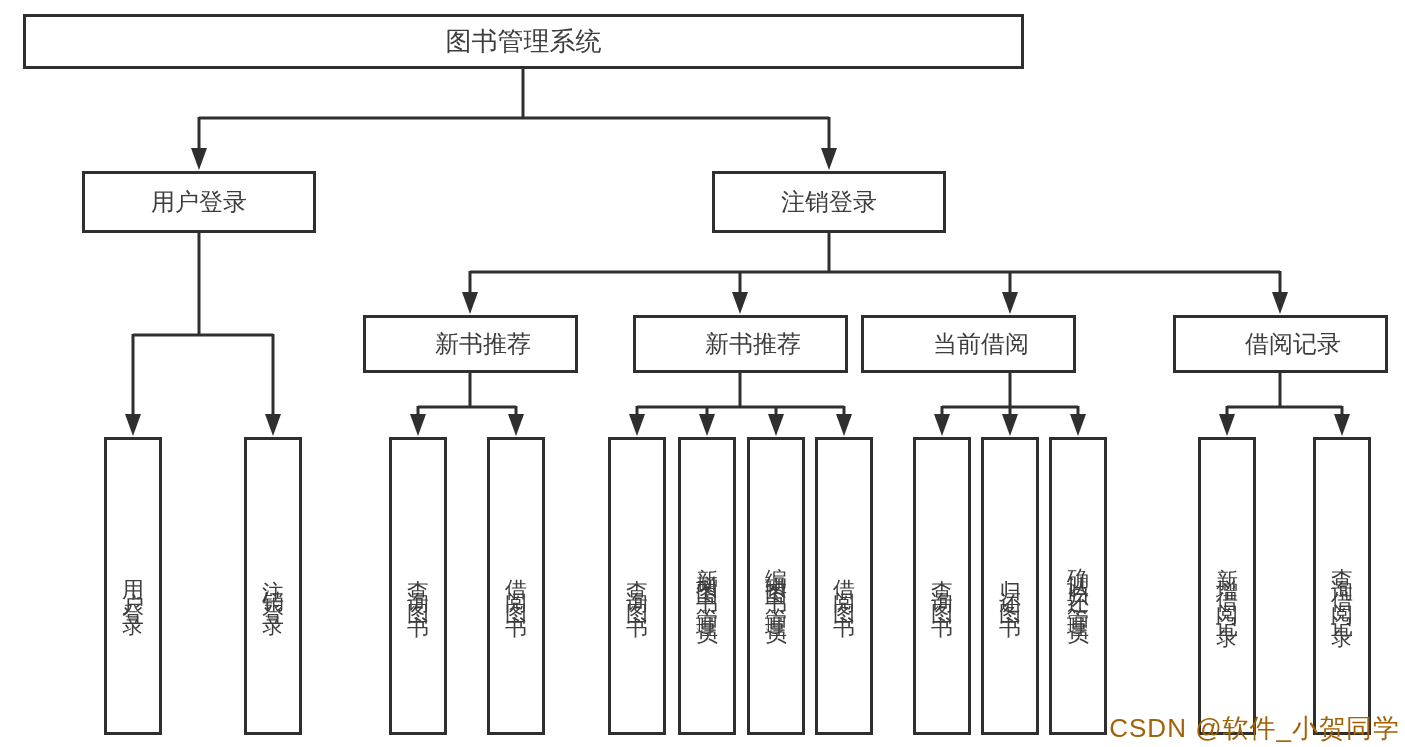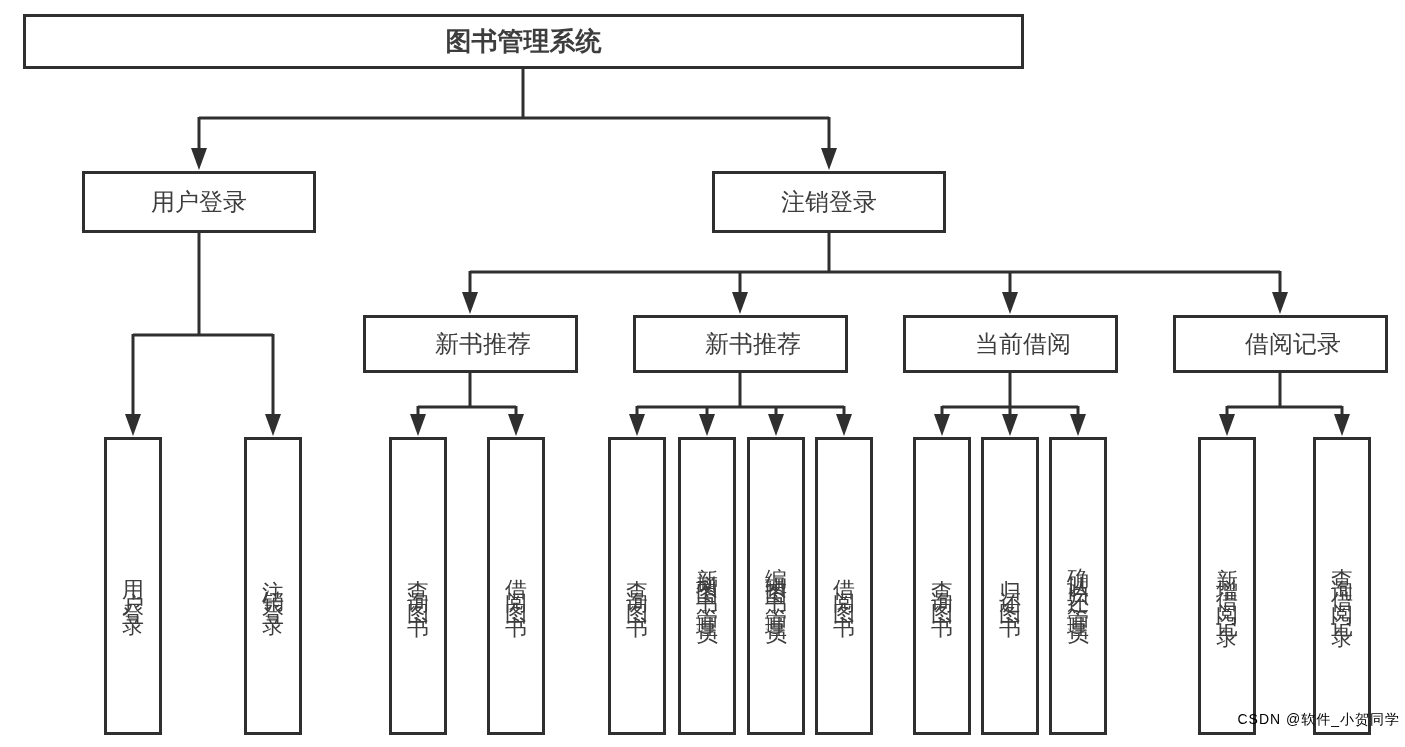--- a/index.html
+++ b/index.html
@@ -13,39 +13,39 @@
   #wires{position:absolute;left:0;top:0;width:1405px;height:747px;}
   .node{
     position:absolute;
     box-sizing:border-box;
     background:#ffffff;
     border:3px solid #2f2f2f;
     display:flex;align-items:center;justify-content:center;
     color:#3d3d3d;
     z-index:2;
   }
-  .node.root{left:23px;top:14px;width:1001px;height:55px;font-size:26px;font-weight:bold;}
+  .node.root{left:23px;top:14px;width:1001px;height:55px;font-size:26px;}
   .node.lvl2{top:171px;width:234px;height:62px;font-size:24px;}
   .node.lvl3{top:315px;width:215px;height:58px;font-size:24px;padding-left:25px;}
   .node.leaf{top:437px;width:58px;height:298px;}
   .leaf .label{
     writing-mode:vertical-rl;
     text-orientation:mixed;
     font-size:22px;
     letter-spacing:12px;
     line-height:1;
     color:#3d3d3d;
     white-space:nowrap;
   }
   .leaf .label.long{letter-spacing:8px;}
   #watermark{
     position:absolute;
     right:5px;top:711px;
-    font-size:14px;
-    color:#000000;
+    font-size:26px;
+    color:#a16207;
     z-index:3;
     letter-spacing:1px;
   }
 </style>
 </head>
 <body>
 
 <div id="stage">
 
   <svg id="wires" viewBox="0 0 1405 747" xmlns="http://www.w3.org/2000/svg">
@@ -147,21 +147,21 @@
   <div class="node lvl2" style="left:712px;">
     <span class="label">注销登录</span>
   </div>
 
   <div class="node lvl3" style="left:363px;">
     <span class="label">新书推荐</span>
   </div>
   <div class="node lvl3" style="left:633px;">
     <span class="label">新书推荐</span>
   </div>
-  <div class="node lvl3" style="left:903px;">
+  <div class="node lvl3" style="left:861px;">
     <span class="label">当前借阅</span>
   </div>
   <div class="node lvl3" style="left:1173px;font-family:Liberation Mono, monospace;">
     <span class="label">借阅记录</span>
   </div>
 
   <div class="node leaf" style="left:104px;">
     <span class="label">用户登录</span>
   </div>
   <div class="node leaf" style="left:244px;">

